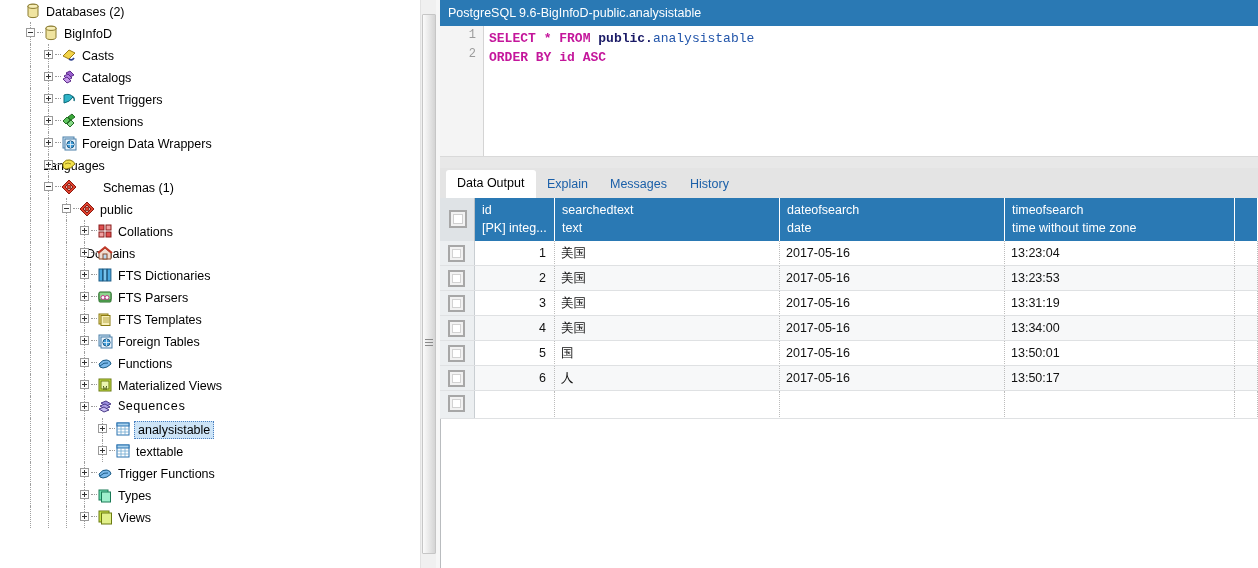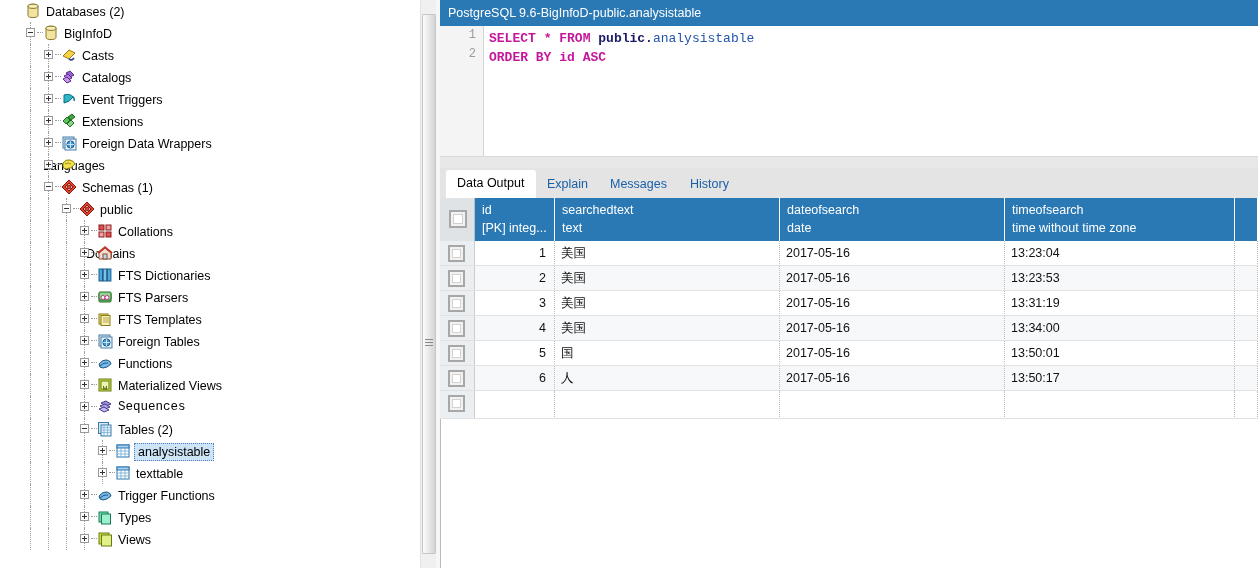--- a/index.html
+++ b/index.html
@@ -270,21 +270,21 @@
             </svg>
           </span><span class="lbl" style="margin-left:41px">Languages</span></div>
         <div class="node" style="top: 0px; position: relative;"><div class="vline" style="left:30px"></div><div class="vline" style="left:48px"></div><div class="exp " style="left:44px">
             <span class="dots"></span>
           </div><span class="ico" style="left:61px">
             <svg width="16" height="16" viewBox="0 0 16 16">
               <path d="M8 1 L15 8 L8 15 L1 8 Z" fill="#e0422e" stroke="#8a1a10"></path>
               <path d="M8 4 L12 8 L8 12 L4 8 Z" fill="#f5f5f5" stroke="#8a1a10"></path>
               <circle cx="8" cy="8" r="2" fill="#e0422e" stroke="#8a1a10"></circle>
             </svg>
-          </span><span class="lbl" style="margin-left:80px">Schemas (1)</span></div>
+          </span><span class="lbl" style="margin-left:101px">Schemas (1)</span></div>
         <div class="node" style="top: 0px; position: relative;"><div class="vline" style="left:30px"></div><div class="vline" style="left:48px"></div><div class="vline" style="left:66px"></div><div class="exp " style="left:62px">
             <span class="dots"></span>
           </div><span class="ico" style="left:79px">
             <svg width="16" height="16" viewBox="0 0 16 16">
               <path d="M8 1 L15 8 L8 15 L1 8 Z" fill="#e0422e" stroke="#8a1a10"></path>
               <path d="M8 4 L12 8 L8 12 L4 8 Z" fill="#f5f5f5" stroke="#8a1a10"></path>
               <circle cx="8" cy="8" r="2" fill="#e0422e" stroke="#8a1a10"></circle>
             </svg>
           </span><span class="lbl" style="margin-left:98px">public</span></div>
         <div class="node" style="top: 0px; position: relative;"><div class="vline" style="left:30px"></div><div class="vline" style="left:48px"></div><div class="vline" style="left:66px"></div><div class="vline" style="left:84px"></div><div class="exp plus" style="left:80px">
@@ -363,29 +363,20 @@
           </span><span class="lbl" style="margin-left:116px">Materialized Views</span></div>
         <div class="node" style="top: 0px; position: relative; font-family: Liberation Mono, monospace;"><div class="vline" style="left:30px"></div><div class="vline" style="left:48px"></div><div class="vline" style="left:66px"></div><div class="vline" style="left:84px"></div><div class="exp plus" style="left:80px">
             <span class="dots"></span>
           </div><span class="ico" style="left:97px">
             <svg width="16" height="16" viewBox="0 0 16 16">
               <path d="M4 4 l5-2 5 3 -5 2z" fill="#9b8fe0" stroke="#4a3a88"></path>
               <path d="M3 7 l5-2 5 3 -5 2z" fill="#b0a4e8" stroke="#4a3a88"></path>
               <path d="M2 10 l5-2 5 3 -5 2z" fill="#c5bbf0" stroke="#4a3a88"></path>
             </svg>
           </span><span class="lbl" style="margin-left:116px">Sequences</span></div>
-        <div class="node" style="top: 0px; position: relative;"><div class="vline" style="left:30px"></div><div class="vline" style="left:48px"></div><div class="vline" style="left:66px"></div><div class="vline" style="left:84px"></div><div class="exp " style="left:80px">
-            <span class="dots"></span>
-          </div><span class="ico" style="left:97px">
-            <svg width="16" height="16" viewBox="0 0 16 16">
-              <rect x="1.5" y="1.5" width="10" height="11" fill="#d8eaf8" stroke="#3a7aa8"></rect>
-              <rect x="4" y="4" width="10" height="11" fill="#eaf4fc" stroke="#3a7aa8"></rect>
-              <path d="M4 6.5h10M4 9h10M4 11.5h10M7 4v11M10.5 4v11" stroke="#6fa8d0" stroke-width=".7"></path>
-            </svg>
-          </span><span class="lbl" style="margin-left:116px">Tables (2)</span></div>
         <div class="node sel" style="top: 0px; position: relative;"><div class="vline" style="left:30px"></div><div class="vline" style="left:48px"></div><div class="vline" style="left:66px"></div><div class="vline" style="left:84px"></div><div class="vline" style="left:102px"></div><div class="exp plus" style="left:98px">
             <span class="dots"></span>
           </div><span class="ico" style="left:115px">
             <svg width="16" height="16" viewBox="0 0 16 16">
               <rect x="2" y="2" width="12" height="12" fill="#ffffff" stroke="#2a72b0"></rect>
               <rect x="2" y="2" width="12" height="3" fill="#a9d2ee" stroke="#2a72b0"></rect>
               <path d="M2 8h12M2 11h12M6 5v9M10 5v9" stroke="#6fa8d0" stroke-width=".8"></path>
             </svg>
           </span><span class="lbl" style="margin-left:134px">analysistable</span></div>
         <div class="node" style="top: 0px; position: relative;"><div class="vline" style="left:30px"></div><div class="vline" style="left:48px"></div><div class="vline" style="left:66px"></div><div class="vline" style="left:84px"></div><div class="vline" style="left:102px"></div><div class="exp plus" style="left:98px">

